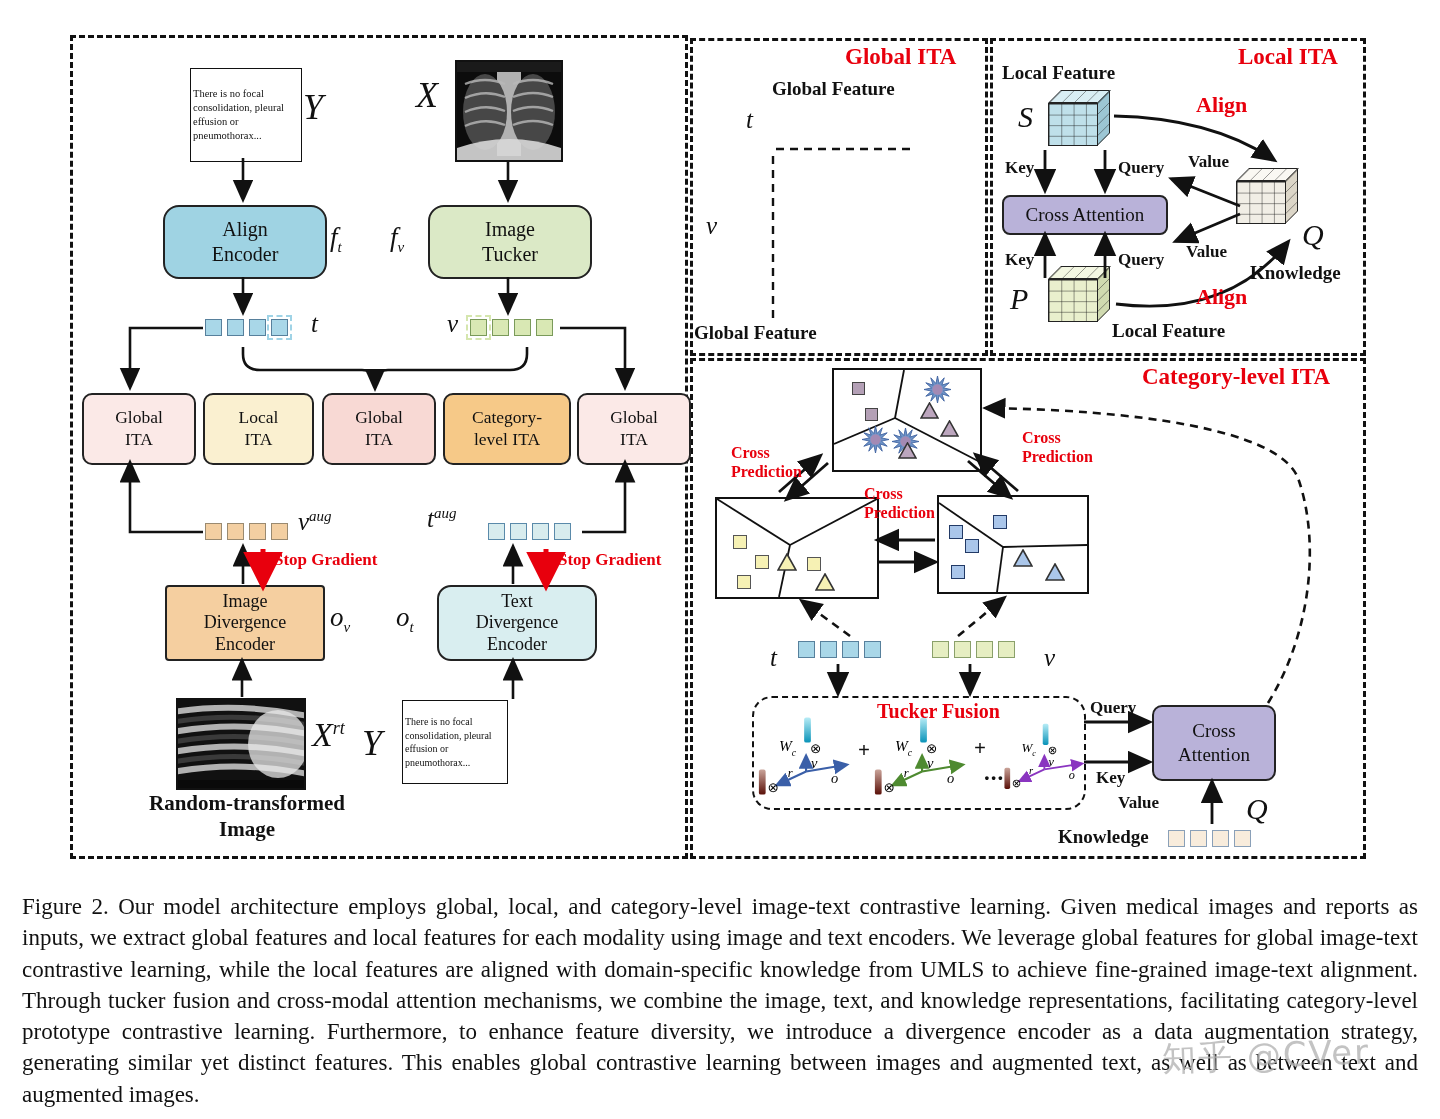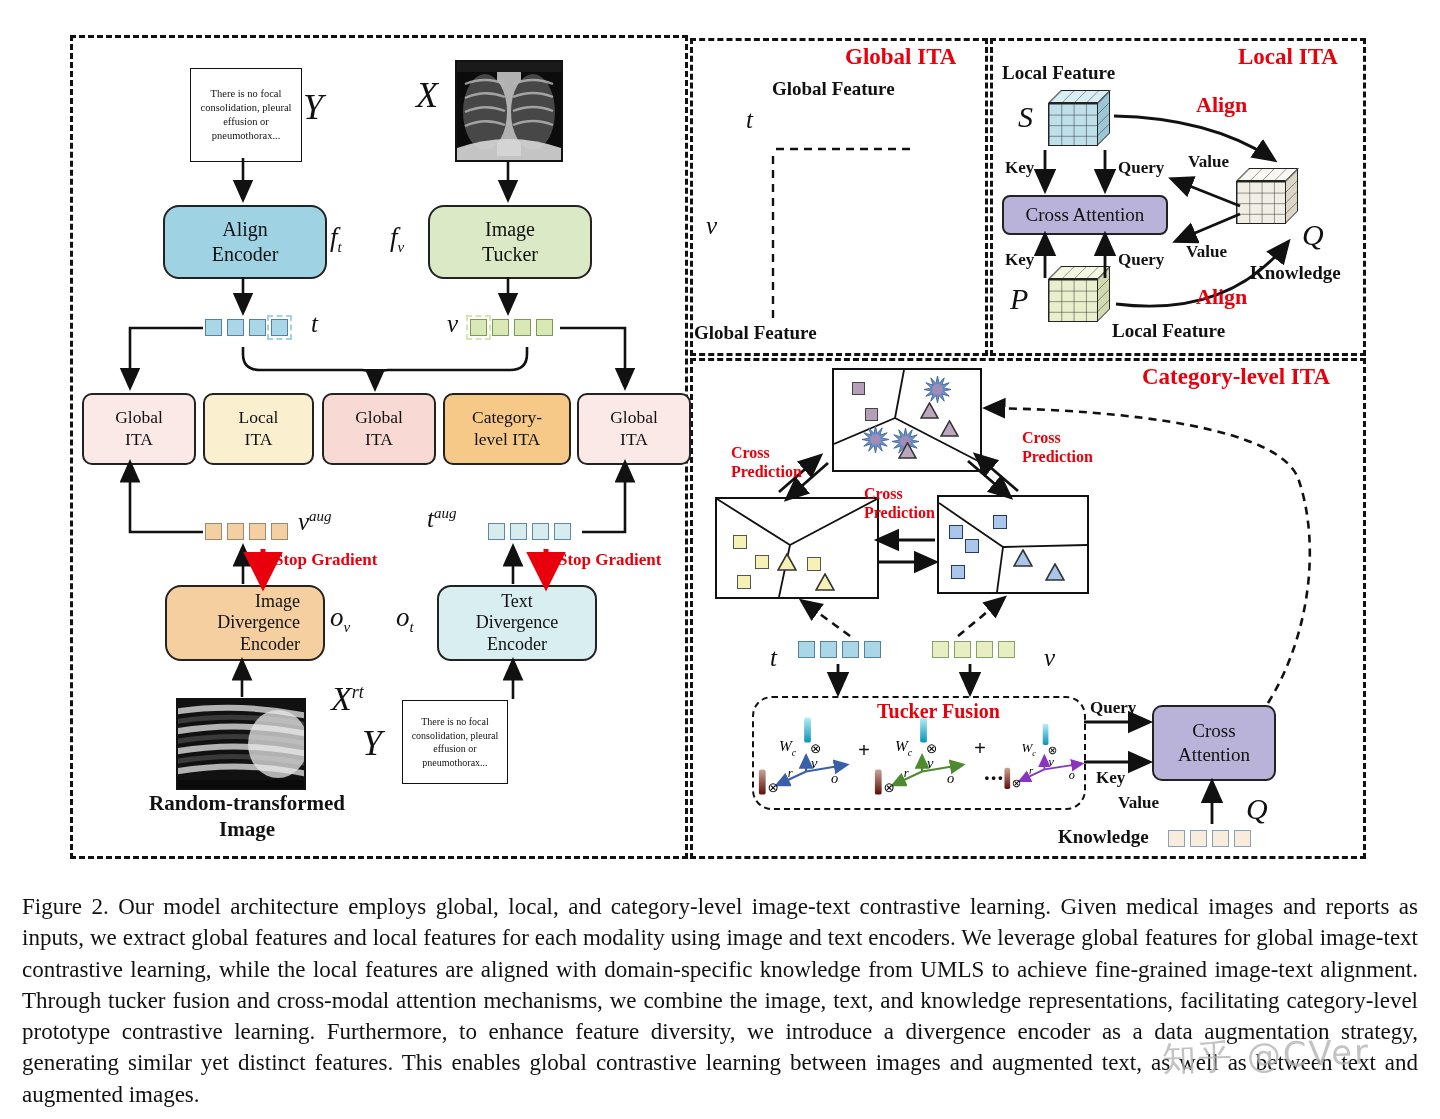--- a/index.html
+++ b/index.html
@@ -2,21 +2,21 @@
 <html><head>
 <meta charset="utf-8">
 <style>
   html,body{margin:0;padding:0;background:#fff;}
   #stage{position:relative;width:1440px;height:1119px;background:#fff;font-family:"Liberation Serif",serif;color:#111;overflow:hidden;}
   .abs{position:absolute;}
   .panel{position:absolute;border:3px dashed #111;background:#fff;z-index:1;}
   .box{position:absolute;border:2px solid #222;border-radius:12px;display:flex;align-items:center;justify-content:center;text-align:center;z-index:2;}
   .enc{font-size:20px;line-height:1.25;}
   .ita{font-size:17.5px;line-height:1.25;border-radius:10px;padding:2px 6px;}
-  .smallbox{position:absolute;border:1.6px solid #111;background:#fff;font-size:10.5px;line-height:1.35;text-align:center;display:flex;align-items:center;justify-content:center;padding:2px;z-index:2;}
+  .smallbox{position:absolute;border:1.6px solid #111;background:#fff;font-size:10.5px;line-height:1.35;text-align:left;display:flex;align-items:center;justify-content:center;padding:2px;z-index:2;}
   .script{position:absolute;font-style:italic;font-size:36px;font-family:"Liberation Serif",serif;z-index:6;}
   .mathlab{position:absolute;font-style:italic;font-size:25px;z-index:6;}
   .mathlab sub,.mathlab sup{font-size:15px;font-style:italic;}
   .tokenrow{position:absolute;display:flex;gap:5px;z-index:3;}
   .tok{width:17px;height:17px;border:1.6px solid #57809c;box-sizing:border-box;}
   .hl-blue{outline:2.4px dashed #9fd3e6;outline-offset:2.5px;}
   .hl-green{outline:2.4px dashed #d5e6ae;outline-offset:2.5px;}
   .redlab{position:absolute;color:#e8000d;font-weight:bold;z-index:6;}
   .blab{position:absolute;font-weight:bold;z-index:6;}
   .gsq{position:absolute;box-sizing:border-box;border:1.6px solid #7d9cba;}
@@ -164,21 +164,21 @@
   <div class="tokenrow" style="left:488px;top:523px;">
     <div class="tok" style="background:#d8ecee;border-color:#5a8aaa"></div>
       <div class="tok" style="background:#d8ecee;border-color:#5a8aaa"></div>
       <div class="tok" style="background:#d8ecee;border-color:#5a8aaa"></div>
       <div class="tok" style="background:#d8ecee;border-color:#5a8aaa"></div>
   </div>
 
   <div class="redlab" style="left:274px;top:550px;font-size:17px;">Stop Gradient</div>
   <div class="redlab" style="left:558px;top:550px;font-size:17px;">Stop Gradient</div>
 
-  <div class="box" style="left:165px;top:585px;width:156px;height:72px;background:#f5cfa0;border-radius:16px;font-size:18px;line-height:1.2;text-align:right;">
+  <div class="box" style="left:165px;top:585px;width:156px;height:72px;background:#f5cfa0;border-radius:4px;font-size:18px;line-height:1.2;">
       <span style="width:110px">Image Divergence Encoder</span>
     </div>
   <div class="mathlab" style="left:330px;top:602px;font-size:27px;"><i>o</i><sub>v</sub></div>
   <div class="mathlab" style="left:396px;top:602px;font-size:27px;"><i>o</i><sub>t</sub></div>
   <div class="box" style="left:437px;top:585px;width:156px;height:72px;background:#d9eef0;border-radius:14px;font-size:18px;line-height:1.2;">
       <span style="width:110px">Text Divergence Encoder</span>
     </div>
 
   <div class="xray" style="left:176px;top:698px;width:126px;height:88px;">
     <svg width="126" height="88" viewBox="0 0 126 88">
@@ -191,21 +191,21 @@
       </g>
       <g stroke="#3a3a3a" stroke-width="5" fill="none">
           <path d="M-5,22 Q60,11 130,25"></path>
           <path d="M-5,42 Q60,30 130,44"></path>
           <path d="M-5,62 Q60,50 130,64"></path>
         </g>
       <ellipse cx="100" cy="44" rx="30" ry="34" fill="#e8e8e8" opacity=".75"></ellipse>
       <rect x="0" y="80" width="126" height="8" fill="#0a0a0a"></rect>
     </svg>
   </div>
-  <div class="mathlab" style="left:312px;top:680px;font-size:34px;margin-left:19px;"><i>X</i><sup style="font-size:18px">rt</sup></div>
+  <div class="mathlab" style="left:312px;top:716px;font-size:34px;"><i>X</i><sup style="font-size:18px">rt</sup></div>
   <div class="script" style="left:362px;top:722px;">Y</div>
   <div class="smallbox" style="left:402px;top:700px;width:100px;height:78px;font-size:10px;">
       <span>There is no focal consolidation, pleural effusion or pneumothorax...</span>
     </div>
   <div class="blab" style="left:132px;top:790px;width:230px;text-align:center;font-size:21px;line-height:1.25;">Random-transformed Image</div>
 
   <div class="redlab" style="left:845px;top:44px;font-size:23px;">Global ITA</div>
   <div class="blab" style="left:772px;top:78px;font-size:19px;">Global Feature</div>
   <div class="mathlab" style="left:746px;top:106px;">t</div>
   <div class="gsq" style="left:780px;top:104px;width:28px;height:32px;background:#a5d9e8"></div>

